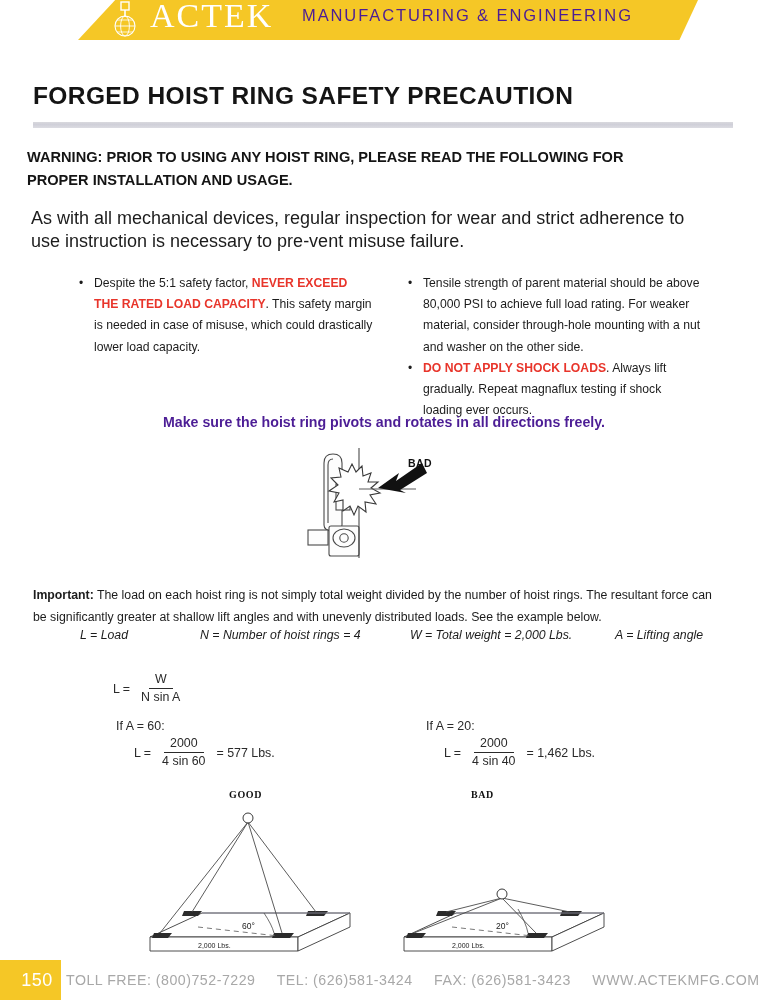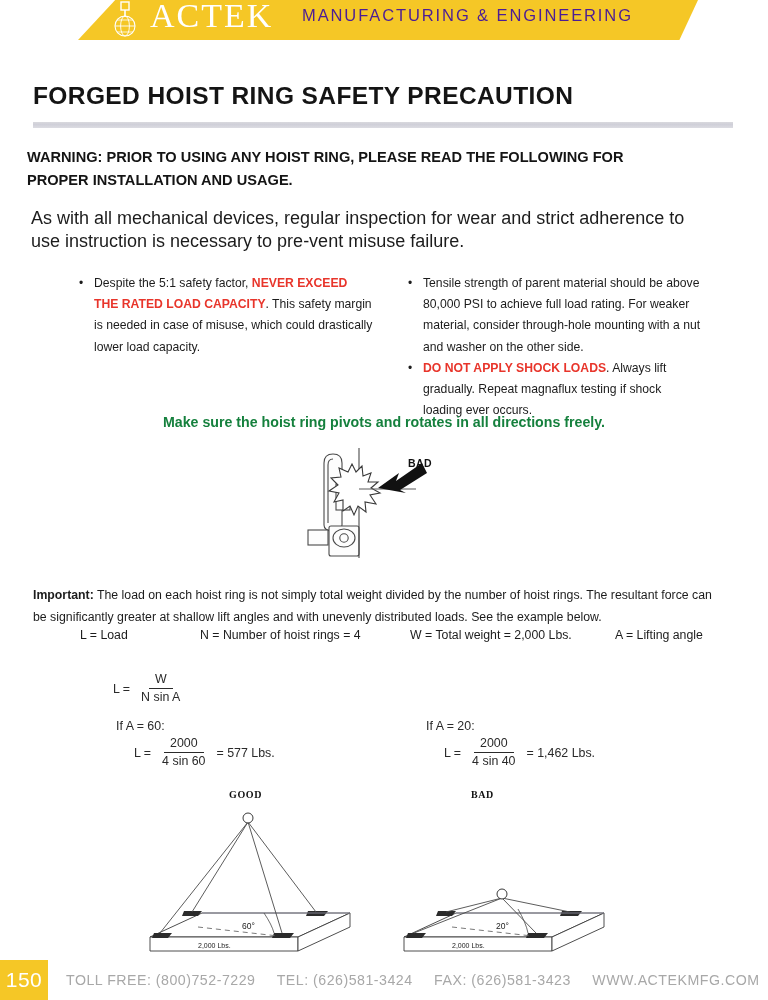--- a/index.html
+++ b/index.html
@@ -129,21 +129,21 @@
   }
   .red { color: #e8352b; font-weight: bold; }
 
   .pivot-line {
     position: absolute;
     left: 0; top: 414px;
     width: 768px;
     text-align: center;
     font-size: 14.2px;
     font-weight: bold;
-    color: #15803d;
+    color: #4c1d95;
   }
 
   
   .fig-ring {
     position: absolute;
     left: 296px;
     top: 448px;
     width: 170px;
     height: 110px;
   }
@@ -170,21 +170,21 @@
   .important b { font-weight: bold; }
   .defs {
     position: absolute;
     left: 80px;
     top: 628px;
     width: 640px;
     font-size: 12.3px;
     color: #1c1c1c;
     display: flex;
   }
-  .defs span { display: inline-block; }
+  .defs span { display: inline-block; font-style: italic; }
 
   
   .frac {
     display: inline-flex;
     flex-direction: column;
     align-items: center;
     vertical-align: middle;
     margin: 0 5px;
   }
   .frac .num {
@@ -242,26 +242,27 @@
     background: #ffffff;
   }
   .page-badge {
     position: absolute;
     left: 0;
     top: 960px;
     width: 48px;
     height: 40px;
     background: #f5c726;
     color: #ffffff;
-    font-size: 21px;
+    font-size: 18px;
     font-weight: 400;
     display: flex;
     align-items: center;
     justify-content: center;
     letter-spacing: 0.5px;
+    padding-left: 13px;
   }
   .footer-text {
     position: absolute;
     left: 66px;
     top: 972px;
     font-size: 14.2px;
     letter-spacing: 0.5px;
     color: #a8a8a8;
     white-space: nowrap;
   }

